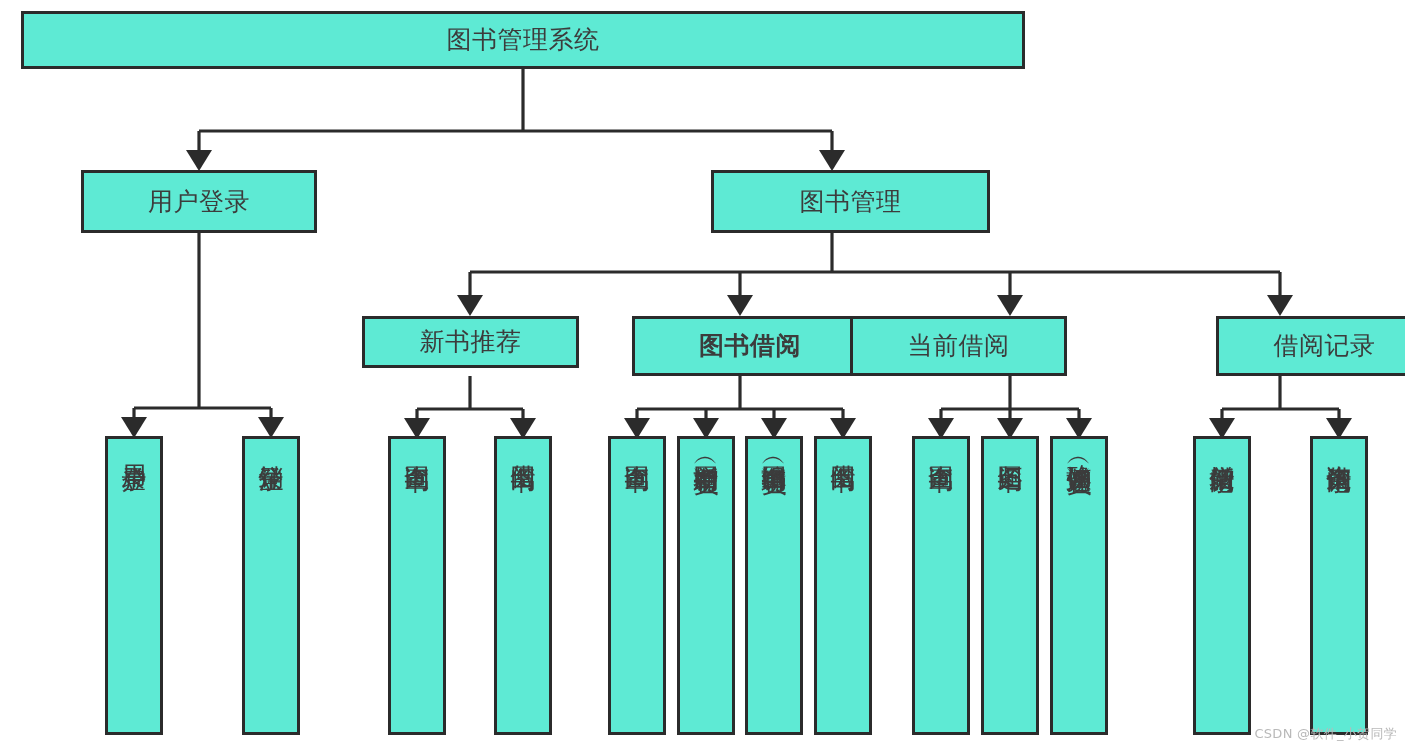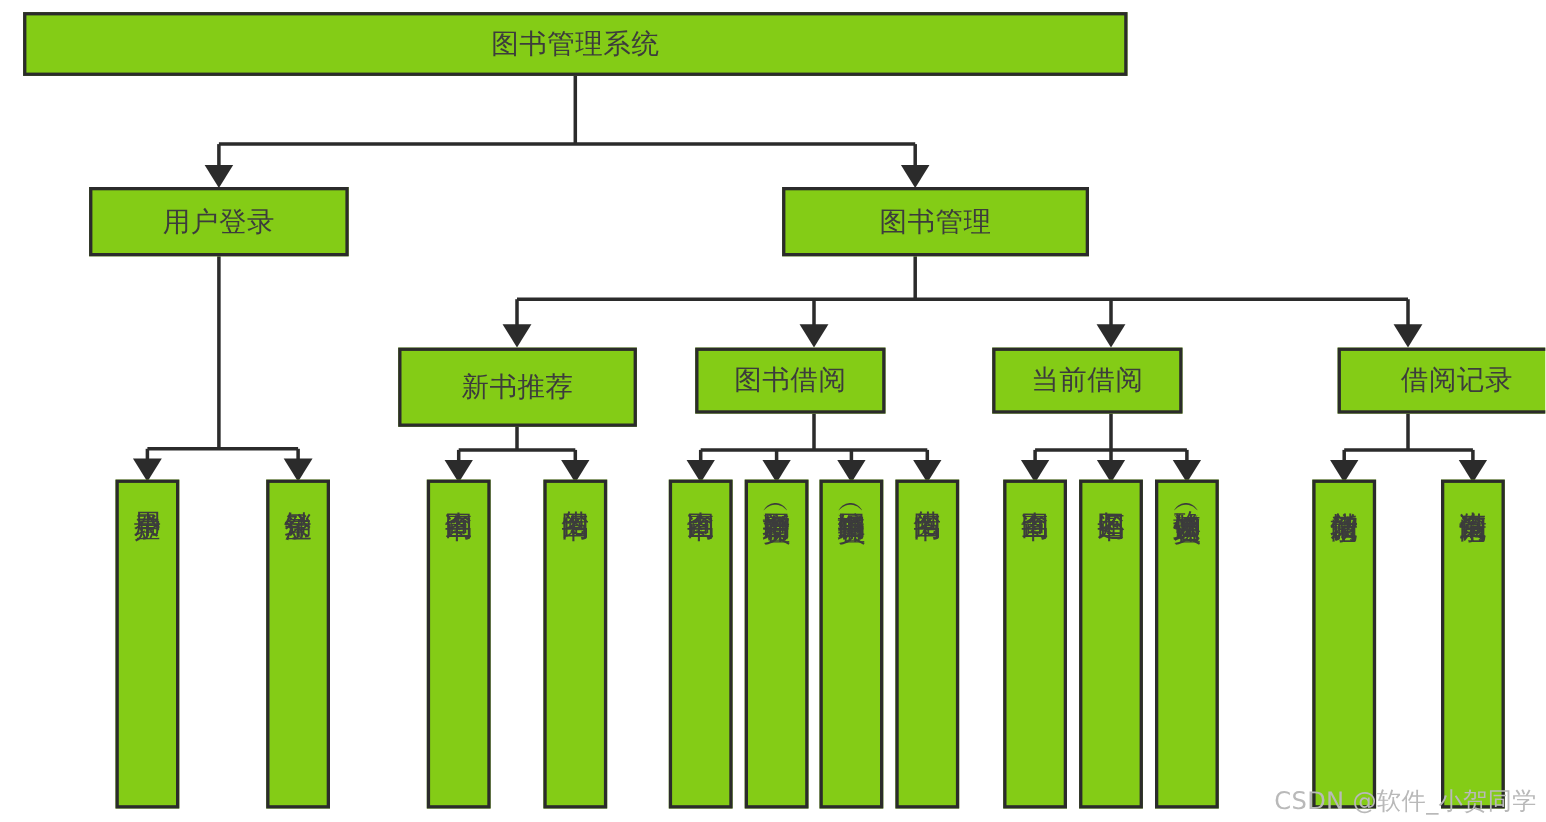--- a/index.html
+++ b/index.html
@@ -22,21 +22,21 @@
     position: absolute;
     left: 0;
     top: 0;
     width: 1405px;
     height: 747px;
   }
   .node {
     position: absolute;
     box-sizing: border-box;
     border: 3px solid #2b2b2b;
-    background: #84cc16;
+    background: #5eead4;
     display: flex;
     align-items: center;
     justify-content: center;
     color: #3a3a3a;
   }
   .node .node-label {
     display: block;
     text-align: center;
     line-height: 1.12;
     color: #3c3c3c;
@@ -62,21 +62,21 @@
     font-size: 25px;
     line-height: 1.0;
     letter-spacing: 1px;
     white-space: nowrap;
     -webkit-text-orientation: upright;
   }
   #watermark {
     position: absolute;
     right: 8px;
     bottom: 4px;
-    font-size: 22px;
+    font-size: 13px;
     color: #b9b9b9;
     white-space: nowrap;
     letter-spacing: 0.3px;
     font-family: "DejaVu Sans", "Liberation Sans", sans-serif;
   }
 </style>
 </head>
 <body>
 
 <div id="diagram-root">
@@ -135,27 +135,27 @@
     <span class="node-label">图书管理系统</span>
   </div>
 
   <div class="node horiz" style="left:81px; top:170px; width:236px; height:63px;">
     <span class="node-label">用户登录</span>
   </div>
   <div class="node horiz" style="left:711px; top:170px; width:279px; height:63px;">
     <span class="node-label">图书管理</span>
   </div>
 
-  <div class="node horiz" style="left:362px; top:316px; width:217px; height:72px;">
+  <div class="node horiz" style="left:362px; top:316px; width:217px; height:52px;">
     <span class="node-label">新书推荐</span>
   </div>
-  <div class="node horiz" style="left:632px; top:316px; width:173px; height:60px;">
+  <div class="node horiz" style="left:632px; top:316px; width:236px; height:60px;font-weight:bold;">
     <span class="node-label">图书借阅</span>
   </div>
-  <div class="node horiz" style="left:902px; top:316px; width:173px; height:60px;">
+  <div class="node horiz" style="left:850px; top:316px; width:217px; height:60px;">
     <span class="node-label">当前借阅</span>
   </div>
   <div class="node horiz" style="left:1216px; top:316px; width:217px; height:60px;">
     <span class="node-label">借阅记录</span>
   </div>
 
   <div class="node vert" style="left:105px; top:436px; width:58px; height:299px;">
     <span class="node-label">用户登录</span>
   </div>
   <div class="node vert" style="left:242px; top:436px; width:58px; height:299px;">

